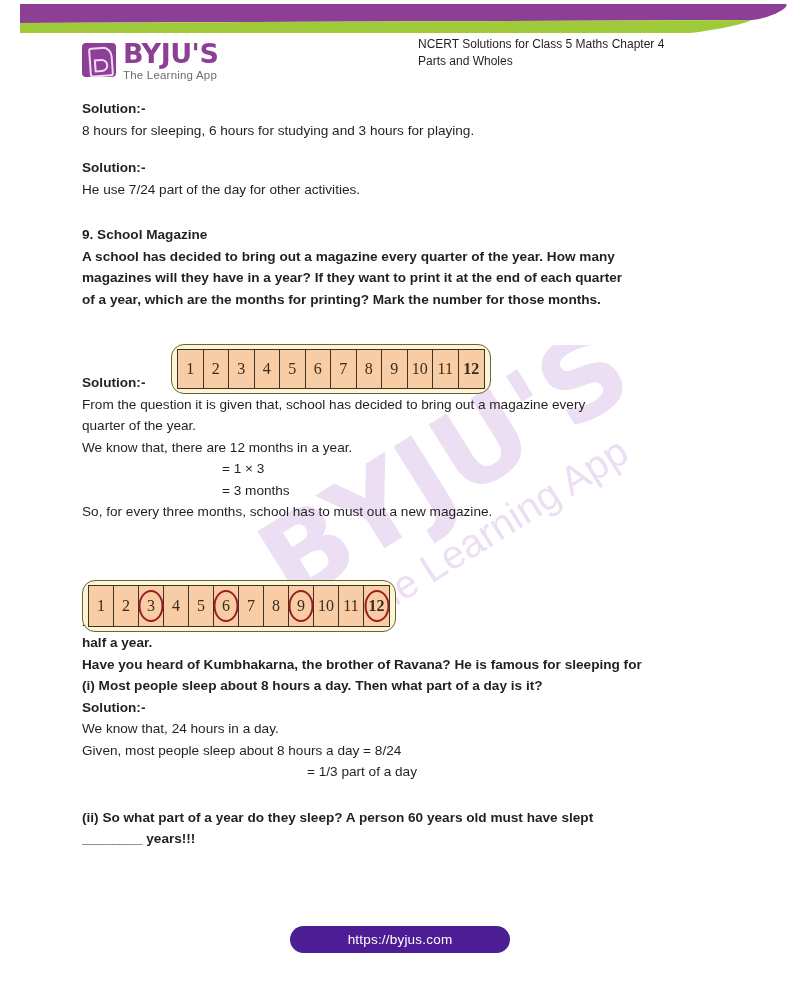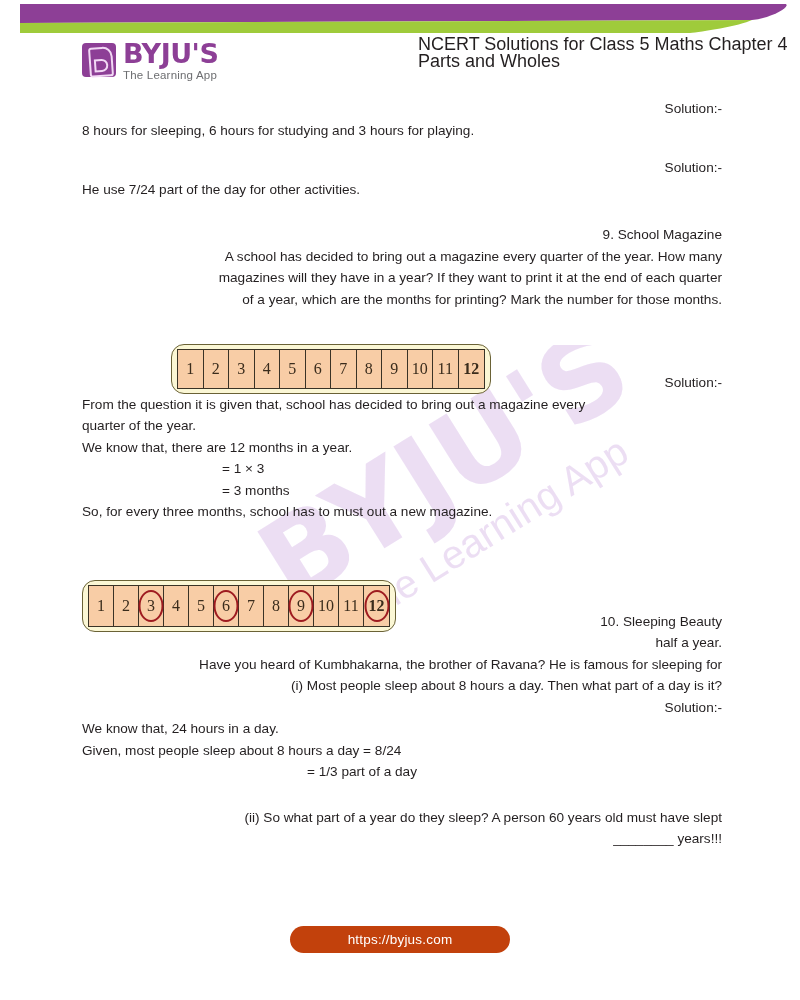--- a/index.html
+++ b/index.html
@@ -85,21 +85,21 @@
     font-size: 11.5px;
     color: #6d6e71;
     letter-spacing: 0.2px;
     margin-top: 1px;
     font-family: "Liberation Sans", sans-serif;
   }
   .header-title {
     position: absolute;
     left: 418px;
     top: 6px;
-    font-size: 18px;
+    font-size: 12px;
     line-height: 17px;
     color: #231f20;
   }
 
   
   .watermark {
     position: absolute;
     left: 250px;
     top: 345px;
     width: 440px;
@@ -114,21 +114,21 @@
     left: 82px;
     top: 98px;
     width: 640px;
   }
   .ln {
     font-size: 13.6px;
     line-height: 21.5px;
     color: #231f20;
     white-space: pre-wrap;
   }
-  .ln.b { font-weight: normal; text-align: right; }
+  .ln.b { font-weight: bold; }
   .gap { height: 16px; }
   .gap-sm { height: 8px; }
   .indent-1 { padding-left: 140px; }
   .indent-2 { padding-left: 225px; }
 
   
   .strip {
     position: relative;
     background: #fbf7d5;
     border: 1.6px solid #6a6236;
@@ -174,21 +174,21 @@
   .strip-b .cell { width: 25px; height: 40px; }
   .strip-a .cell { width: 25.5px; height: 38px; }
 
   
   .footer-btn {
     position: absolute;
     left: 290px;
     top: 926px;
     width: 220px;
     height: 27px;
-    background: #c2410c;
+    background: #4c1d95;
     border-radius: 14px;
     display: flex;
     align-items: center;
     justify-content: center;
     color: #ffffff;
     font-size: 13.5px;
     letter-spacing: 0.2px;
     text-decoration: none;
   }
 </style>

